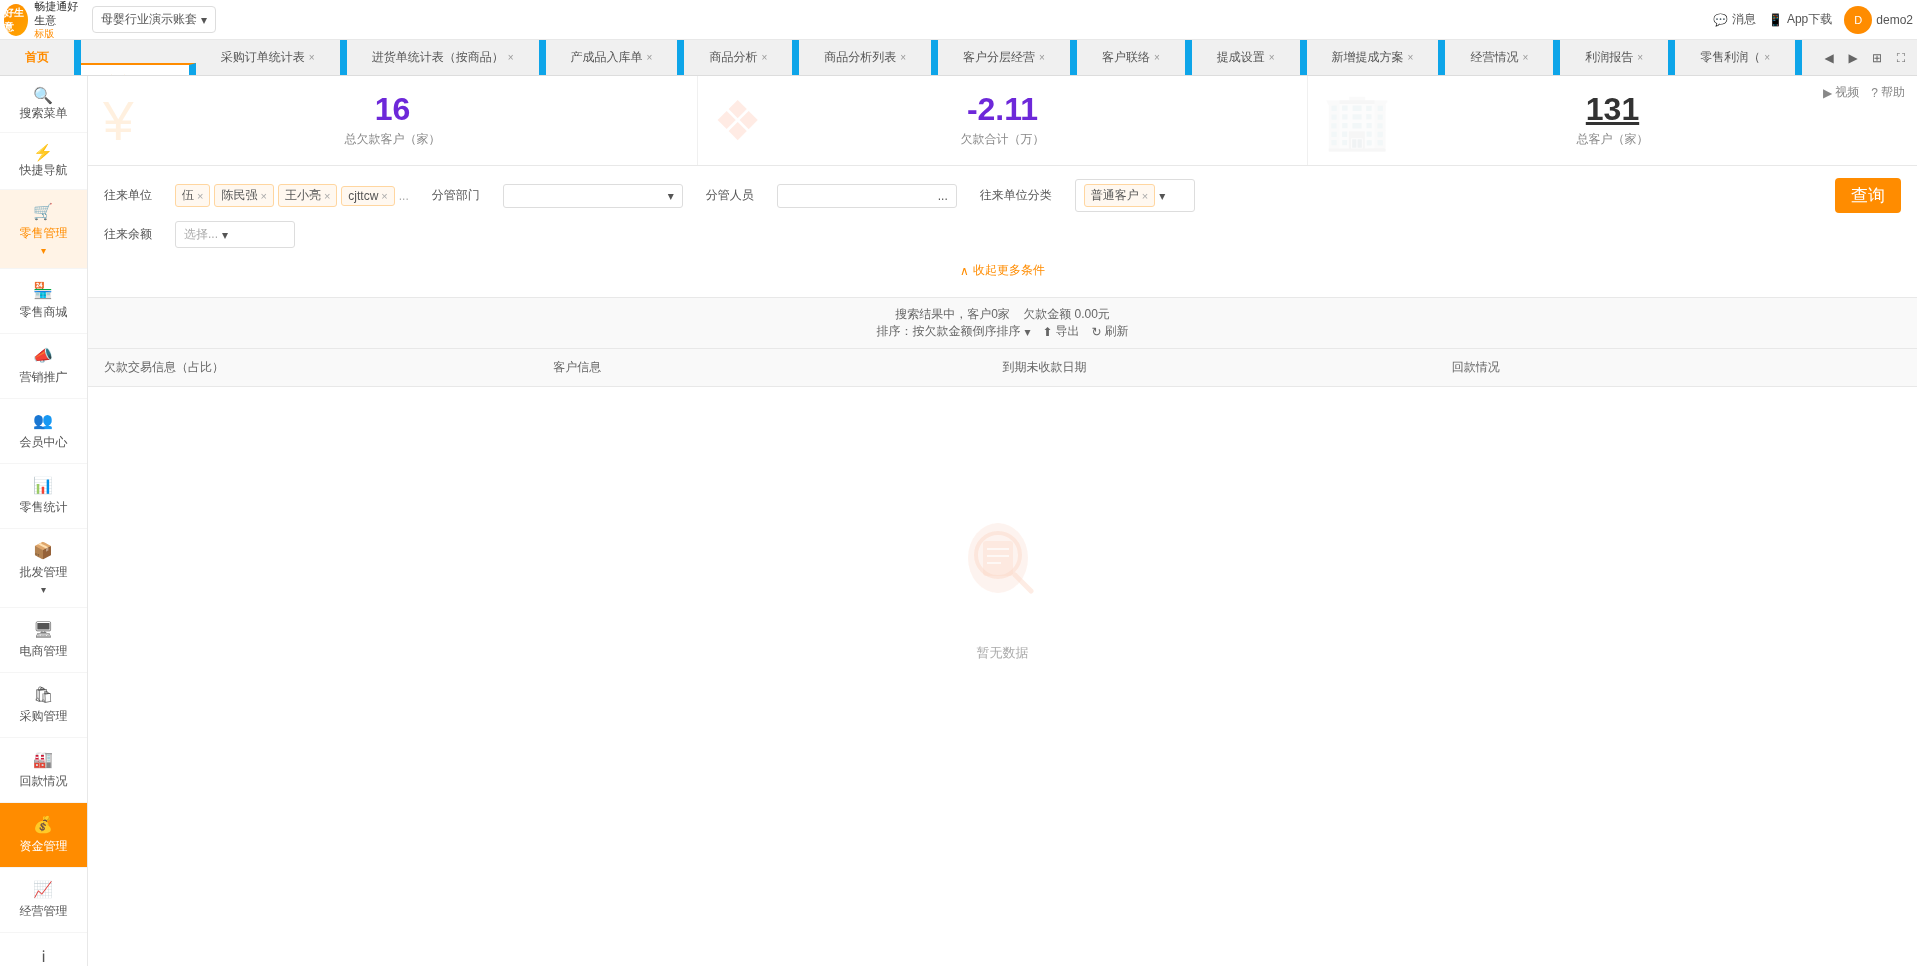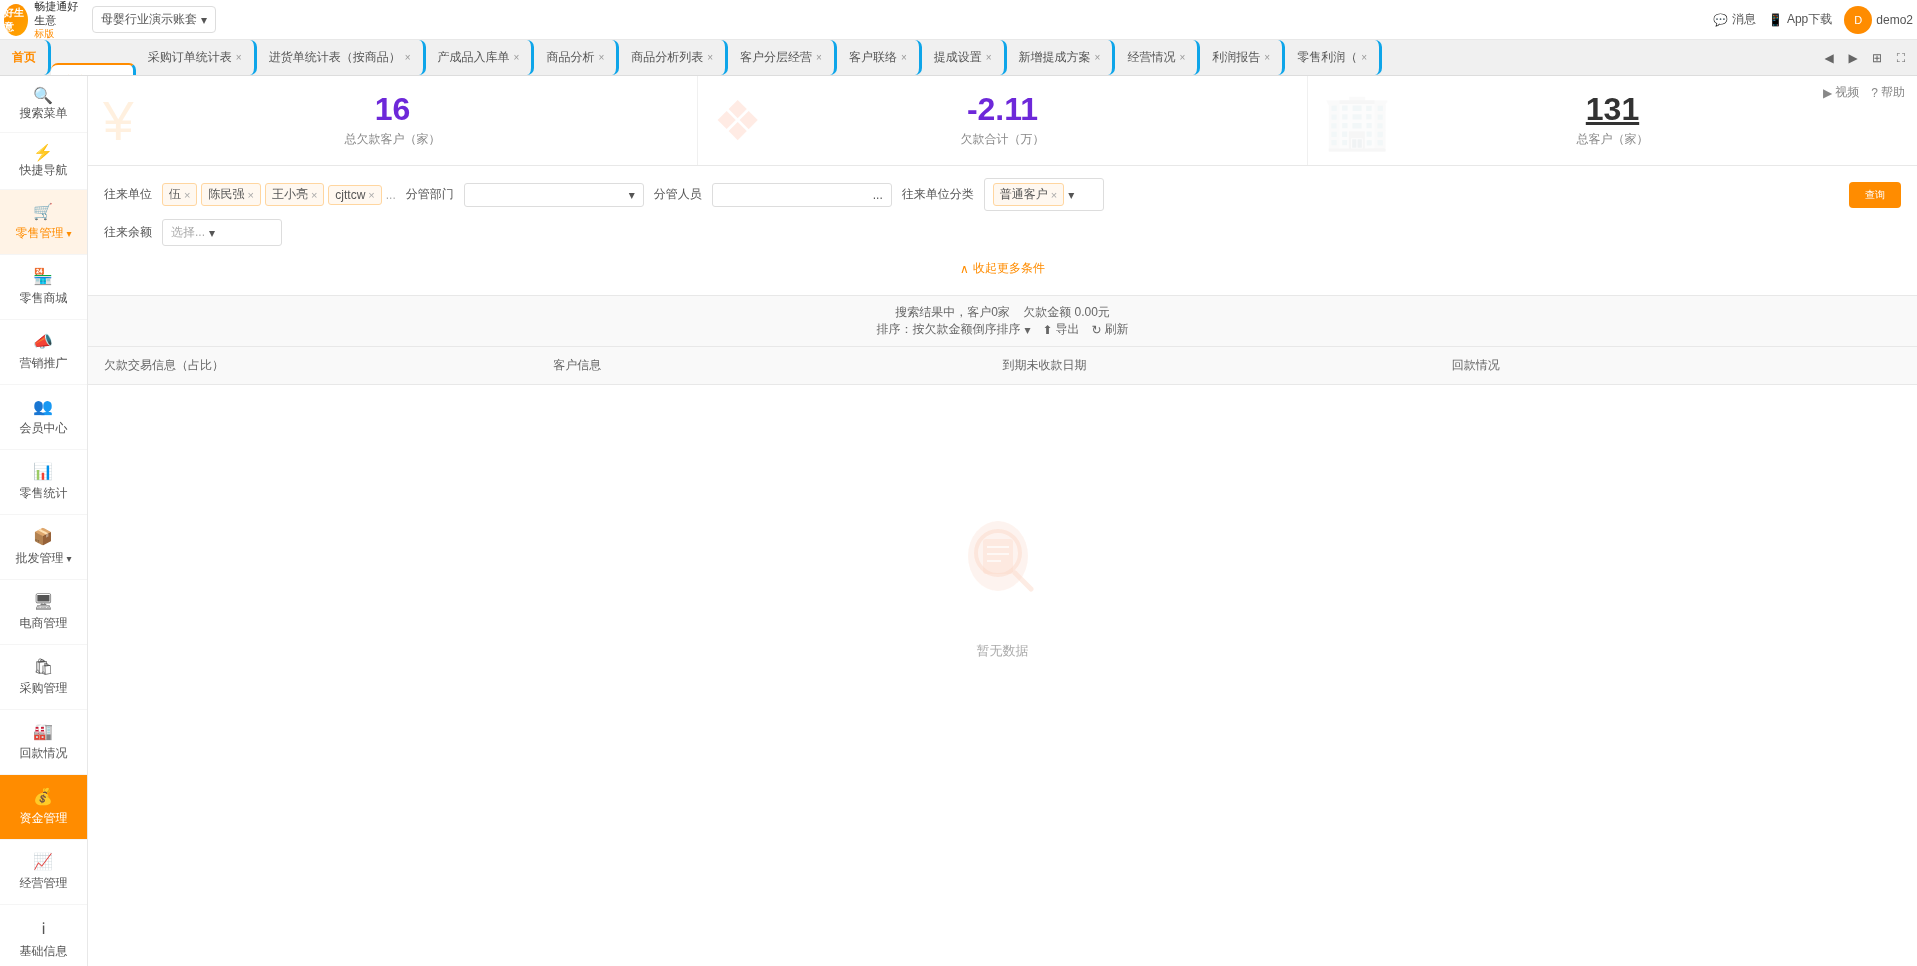--- a/index.html
+++ b/index.html
@@ -31,30 +31,29 @@
       background: #f0f0f0;
       display: flex;
       align-items: center;
       border-bottom: 1px solid #ddd;
       flex-shrink: 0;
       overflow: hidden;
     }
     .tab-item {
       display: flex;
       align-items: center;
-      padding: 0 12px;
+      padding: 0 25px;
       height: 100%;
       font-size: 12px;
       color: #555;
       cursor: pointer;
-      border-right: 3px solid #0ea5e9;
+      border-right: 7px solid #0ea5e9;
       white-space: nowrap;
       gap: 4px;
       flex-shrink: 0;
-      border-radius: 7px;
     }
     .tab-item.active {
       background: #fff;
       color: #ff8c00;
       border-top: 2px solid #ff8c00;
       margin-top: 46px;
     }
     .tab-item.home { color: #ff8c00; font-weight: bold; }
     .tab-close { font-size: 10px; color: #999; cursor: pointer; }
     .tab-nav-btns { display: flex; align-items: center; margin-left: auto; padding: 0 6px; gap: 4px; }
@@ -83,21 +82,21 @@
       display: flex;
       flex-direction: column;
       align-items: center;
       gap: 4px;
     }
     .sidebar-item.active { background: #ff8c00; color: #fff; }
     .sidebar-item.active-parent { background: #fff3e6; color: #ff8c00; }
     .sidebar-search { padding: 10px 8px; font-size: 12px; text-align: center; color: #555; cursor: pointer; border-bottom: 1px solid #f5f5f5; }
     .sidebar-quick-nav { padding: 10px 8px; font-size: 12px; text-align: center; color: #555; cursor: pointer; border-bottom: 1px solid #f5f5f5; }
     .sidebar-icon { font-size: 16px; }
-    .sidebar-label-area { display: flex; align-items: center; gap: 3px; }
+    .sidebar-label-area { display: flex; align-items: center; gap: 3px; flex-direction: column; }
     .sidebar-expand { font-size: 10px; }
 
     
     .content-area { flex: 1; overflow-y: auto; background: #f5f5f5; display: flex; flex-direction: column; }
 
     
     .stats-header {
       background: #fff;
       display: flex;
       align-items: stretch;
@@ -124,41 +123,41 @@
     .video-help { position: absolute; top: 8px; right: 12px; display: flex; align-items: center; gap: 12px; font-size: 12px; color: #888; }
     .video-help span { display: flex; align-items: center; gap: 3px; cursor: pointer; }
 
     
     .filter-area {
       background: #fff;
       padding: 12px 16px;
       border-bottom: 1px solid #e8e8e8;
       flex-shrink: 0;
     }
-    .filter-row { display: flex; align-items: center; gap: 10px; margin-bottom: 8px; flex-wrap: wrap; }
+    .filter-row { display: flex; align-items: center; gap: 23px; margin-bottom: 8px; flex-wrap: wrap; }
     .filter-label { font-size: 12px; color: #555; white-space: nowrap; }
     .filter-tag-group { display: flex; align-items: center; gap: 4px; flex-wrap: wrap; }
     .filter-tag {
       display: flex; align-items: center; gap: 3px;
       background: #fff8f0; border: 1px solid #ffd6a0; border-radius: 3px;
       padding: 2px 6px; font-size: 12px; color: #555;
     }
     .filter-tag .tag-close { color: #aaa; cursor: pointer; font-size: 11px; }
     .filter-more { color: #aaa; cursor: pointer; font-size: 12px; }
     .filter-select {
       display: flex; align-items: center; gap: 4px;
       border: 1px solid #ddd; border-radius: 3px;
       padding: 4px 8px; font-size: 12px; color: #555;
       min-width: 120px; cursor: pointer; background: #fff;
     }
     .filter-select-wide { min-width: 180px; }
     .collapse-btn { display: flex; align-items: center; gap: 4px; color: #ff8c00; font-size: 12px; cursor: pointer; justify-content: center; padding: 6px 0; }
     .search-btn {
       background: #ff8c00; color: #fff; border: none; border-radius: 4px;
-      padding: 6px 16px; font-size: 10px; cursor: pointer; margin-left: auto;
+      padding: 6px 16px; font-size: 17px; cursor: pointer; margin-left: auto;
     }
 
     
     .results-bar {
       background: #f9f9f9;
       padding: 8px 16px;
       display: flex;
       align-items: center;
       justify-content: space-between;
       border-bottom: 1px solid #e8e8e8;

